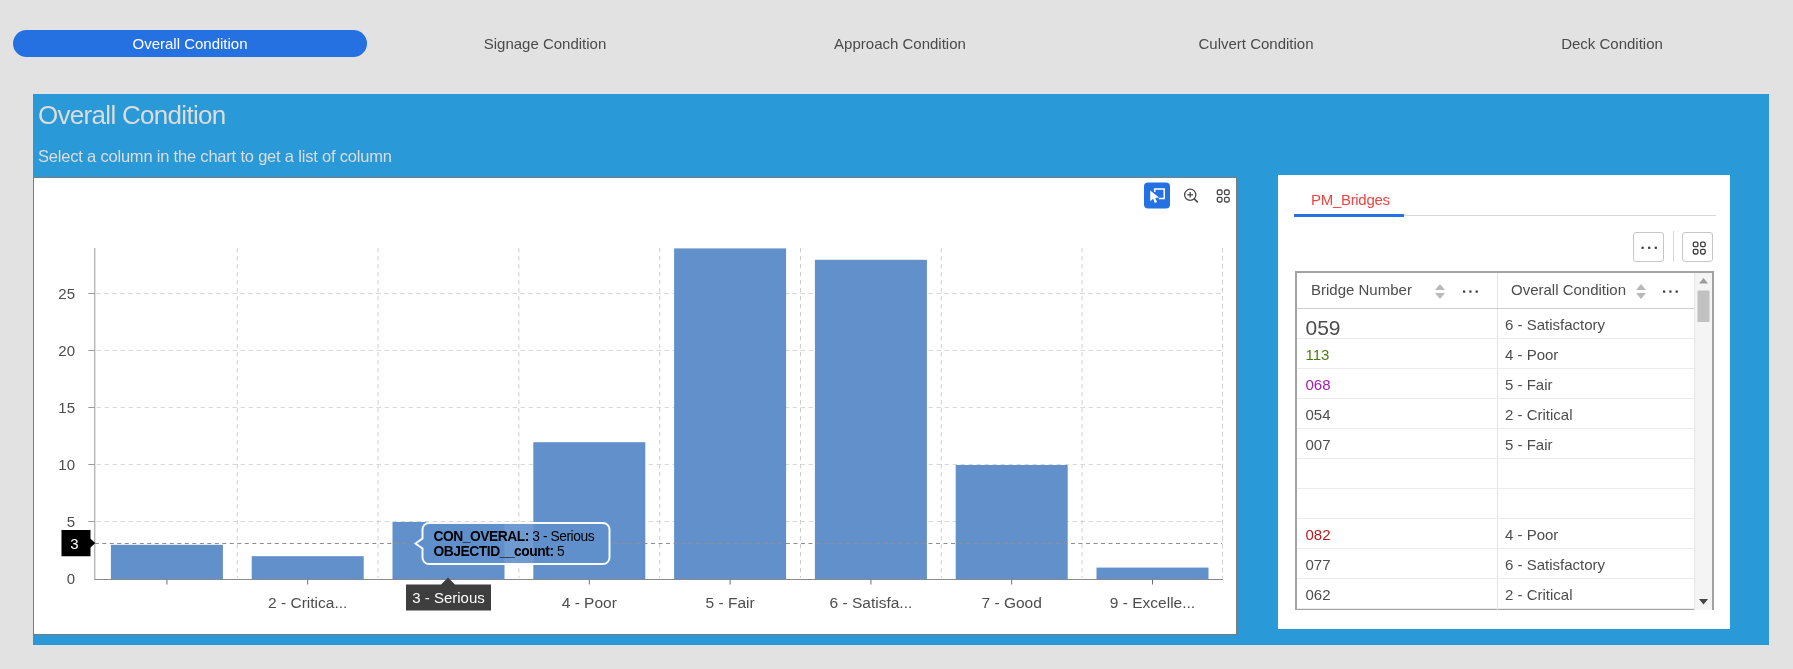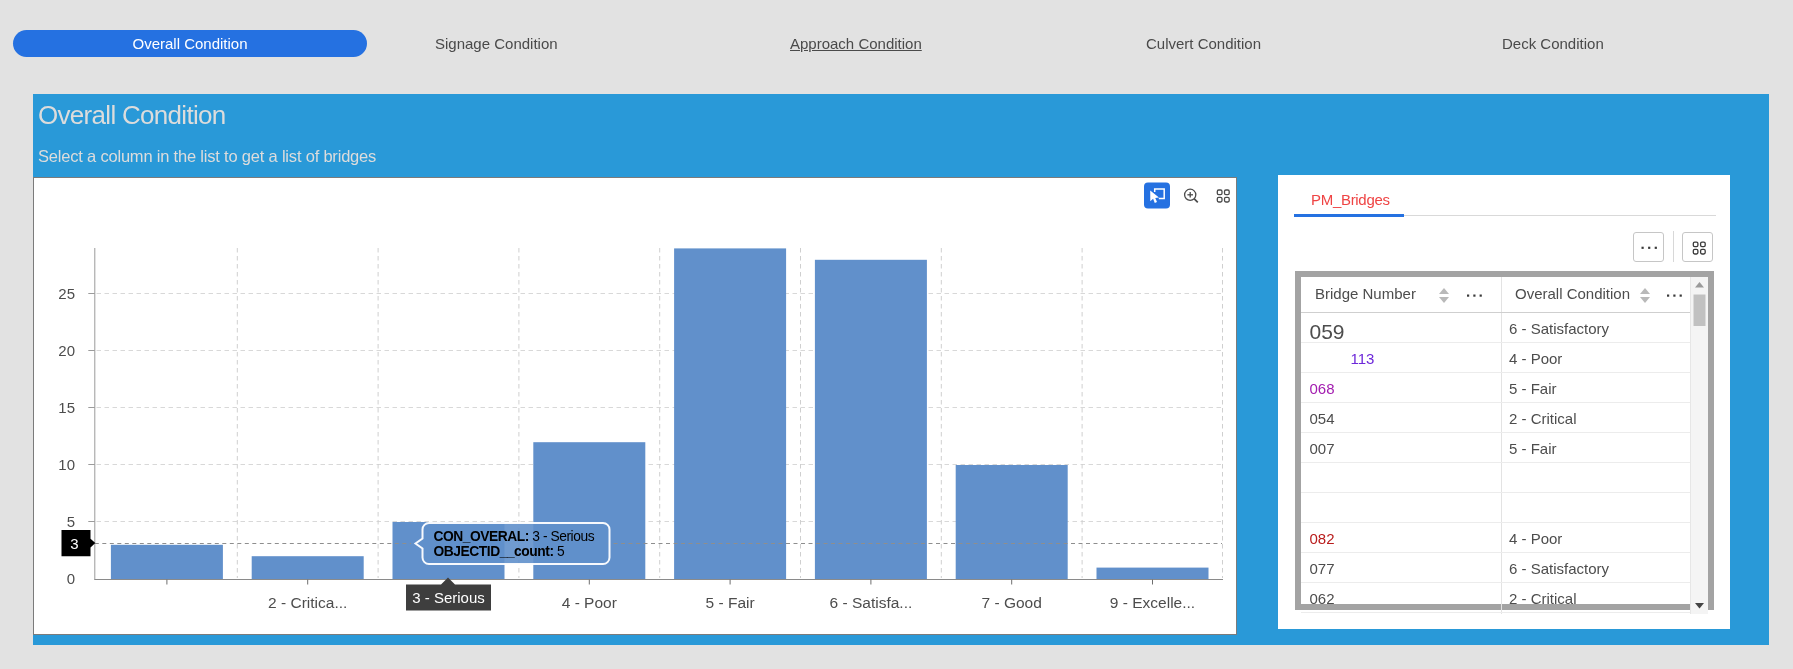--- a/index.html
+++ b/index.html
@@ -1,39 +1,39 @@
 <!DOCTYPE html>
 <html><head>
 <meta charset="utf-8">
 <style>
   html,body{margin:0;padding:0;}
   body{width:1793px;height:669px;background:#e2e2e2;font-family:"Liberation Sans",sans-serif;overflow:hidden;position:relative;}
   
-  .tab{position:absolute;top:30px;height:27px;line-height:27px;font-size:15px;color:#4a4a4a;text-align:left;}
+  .tab{position:absolute;top:30px;height:27px;line-height:27px;font-size:15px;color:#4a4a4a;text-align:center;}
   .pill{position:absolute;left:13px;top:30px;width:354px;height:27px;border-radius:13.5px;background:#2571e1;color:#fff;font-size:15px;line-height:27px;text-align:center;}
   
   .bluepanel{position:absolute;left:33px;top:94px;width:1736px;height:551px;background:#2999d8;}
   .ptitle{position:absolute;left:38px;top:100px;font-size:26px;color:#dcdcdc;font-weight:400;letter-spacing:-0.7px;}
   .psub{position:absolute;left:38px;top:147px;font-size:16.5px;color:#dcdcdc;letter-spacing:-0.2px;}
   
   .chartbox{position:absolute;left:33px;top:177px;width:1204px;height:458px;background:#fff;border:1px solid #7b7b7b;box-sizing:border-box;}
   
   .rpanel{position:absolute;left:1278px;top:175px;width:452px;height:454px;background:#fff;}
 </style>
 </head>
 <body>
   <div class="pill">Overall Condition</div>
   <div class="tab" style="left:435px;width:220px;">Signage Condition</div>
-  <div class="tab" style="left:790px;width:220px;text-decoration:underline;">Approach Condition</div>
+  <div class="tab" style="left:790px;width:220px;">Approach Condition</div>
   <div class="tab" style="left:1146px;width:220px;">Culvert Condition</div>
   <div class="tab" style="left:1502px;width:220px;">Deck Condition</div>
 
   <div class="bluepanel"></div>
   <div class="ptitle">Overall Condition</div>
-  <div class="psub">Select a column in the list to get a list of bridges</div>
+  <div class="psub">Select a column in the chart to get a list of column</div>
 
   <div class="chartbox" id="chartbox">
     <svg width="1202" height="456" viewBox="0 0 1202 456" style="position:absolute;left:0;top:0;">
 
       <g stroke="#d8d8d8" stroke-width="1" stroke-dasharray="4.5,3.5">
         <line x1="62.5" y1="343.5" x2="1188" y2="343.5"></line>
         <line x1="62.5" y1="286.5" x2="1188" y2="286.5"></line>
         <line x1="62.5" y1="229.5" x2="1188" y2="229.5"></line>
         <line x1="62.5" y1="172.5" x2="1188" y2="172.5"></line>
         <line x1="62.5" y1="115.5" x2="1188" y2="115.5"></line>
@@ -161,21 +161,21 @@
       <svg width="29" height="28">
         <g stroke="#3a3a3a" stroke-width="1.3" fill="none">
         <rect x="10.3" y="9.1" width="4.6" height="4.6" rx="1.4"></rect>
           <rect x="17.6" y="9.1" width="4.6" height="4.6" rx="1.4"></rect>
         <rect x="10.3" y="16.4" width="4.6" height="4.6" rx="1.4"></rect>
           <rect x="17.6" y="16.4" width="4.6" height="4.6" rx="1.4"></rect>
       </g>
       </svg>
     </div>
 
-    <div style="position:absolute;left:17px;top:96px;width:419px;height:339px;border:6px solid #a3a3a3;box-sizing:border-box;background:#fff;">
+    <div style="position:absolute;left:17px;top:96px;width:419px;height:339px;border:2px solid #a3a3a3;box-sizing:border-box;background:#fff;">
 
       <div style="position:absolute;left:200px;top:0;width:1px;height:337px;background:#e3e3e3;"></div>
 
       <div style="position:absolute;left:0;top:0;width:400px;height:36px;border-bottom:1px solid #cfcfcf;box-sizing:border-box;"></div>
       <div style="position:absolute;left:14px;top:8px;font-size:15px;color:#4d4d4d;">Bridge Number</div>
       <div style="position:absolute;left:214px;top:8px;font-size:15px;color:#4d4d4d;">Overall Condition</div>
       <svg width="400" height="36" style="position:absolute;left:0;top:0;">
         <g fill="#b9b9b9">
           <path d="M138 17 l5 -6 5 6 z"></path>
           <path d="M138 20 l5 6 5 -6 z"></path>
@@ -191,21 +191,21 @@
           <rect x="378.6" y="17.5" width="2.2" height="2.2"></rect>
         </g>
       </svg>
 
       <div id="rows" style="position:absolute;left:0;top:36px;width:400px;">
         <div style="position:relative;height:30px;border-bottom:1px solid #ececec;box-sizing:border-box;">
           <span style="position:absolute;left:8.5px;top:6.5px;font-size:21px;color:#4d4d4d;">059</span>
           <span style="position:absolute;left:208px;top:6.5px;font-size:15px;color:#4d4d4d;">6 - Satisfactory</span>
         </div>
         <div style="position:relative;height:30px;border-bottom:1px solid #ececec;box-sizing:border-box;">
-          <span style="position:absolute;left:8.5px;top:6.5px;font-size:15px;color:#6d28d9;margin-left:41px;">113</span>
+          <span style="position:absolute;left:8.5px;top:6.5px;font-size:15px;color:#4d7c0f;">113</span>
           <span style="position:absolute;left:208px;top:6.5px;font-size:15px;color:#4d4d4d;">4 - Poor</span>
         </div>
         <div style="position:relative;height:30px;border-bottom:1px solid #ececec;box-sizing:border-box;">
           <span style="position:absolute;left:8.5px;top:6.5px;font-size:15px;color:#a21caf;">068</span>
           <span style="position:absolute;left:208px;top:6.5px;font-size:15px;color:#4d4d4d;">5 - Fair</span>
         </div>
         <div style="position:relative;height:30px;border-bottom:1px solid #ececec;box-sizing:border-box;text-align:center;">
           <span style="position:absolute;left:8.5px;top:6.5px;font-size:15px;color:#4d4d4d;">054</span>
           <span style="position:absolute;left:208px;top:6.5px;font-size:15px;color:#4d4d4d;">2 - Critical</span>
         </div>

